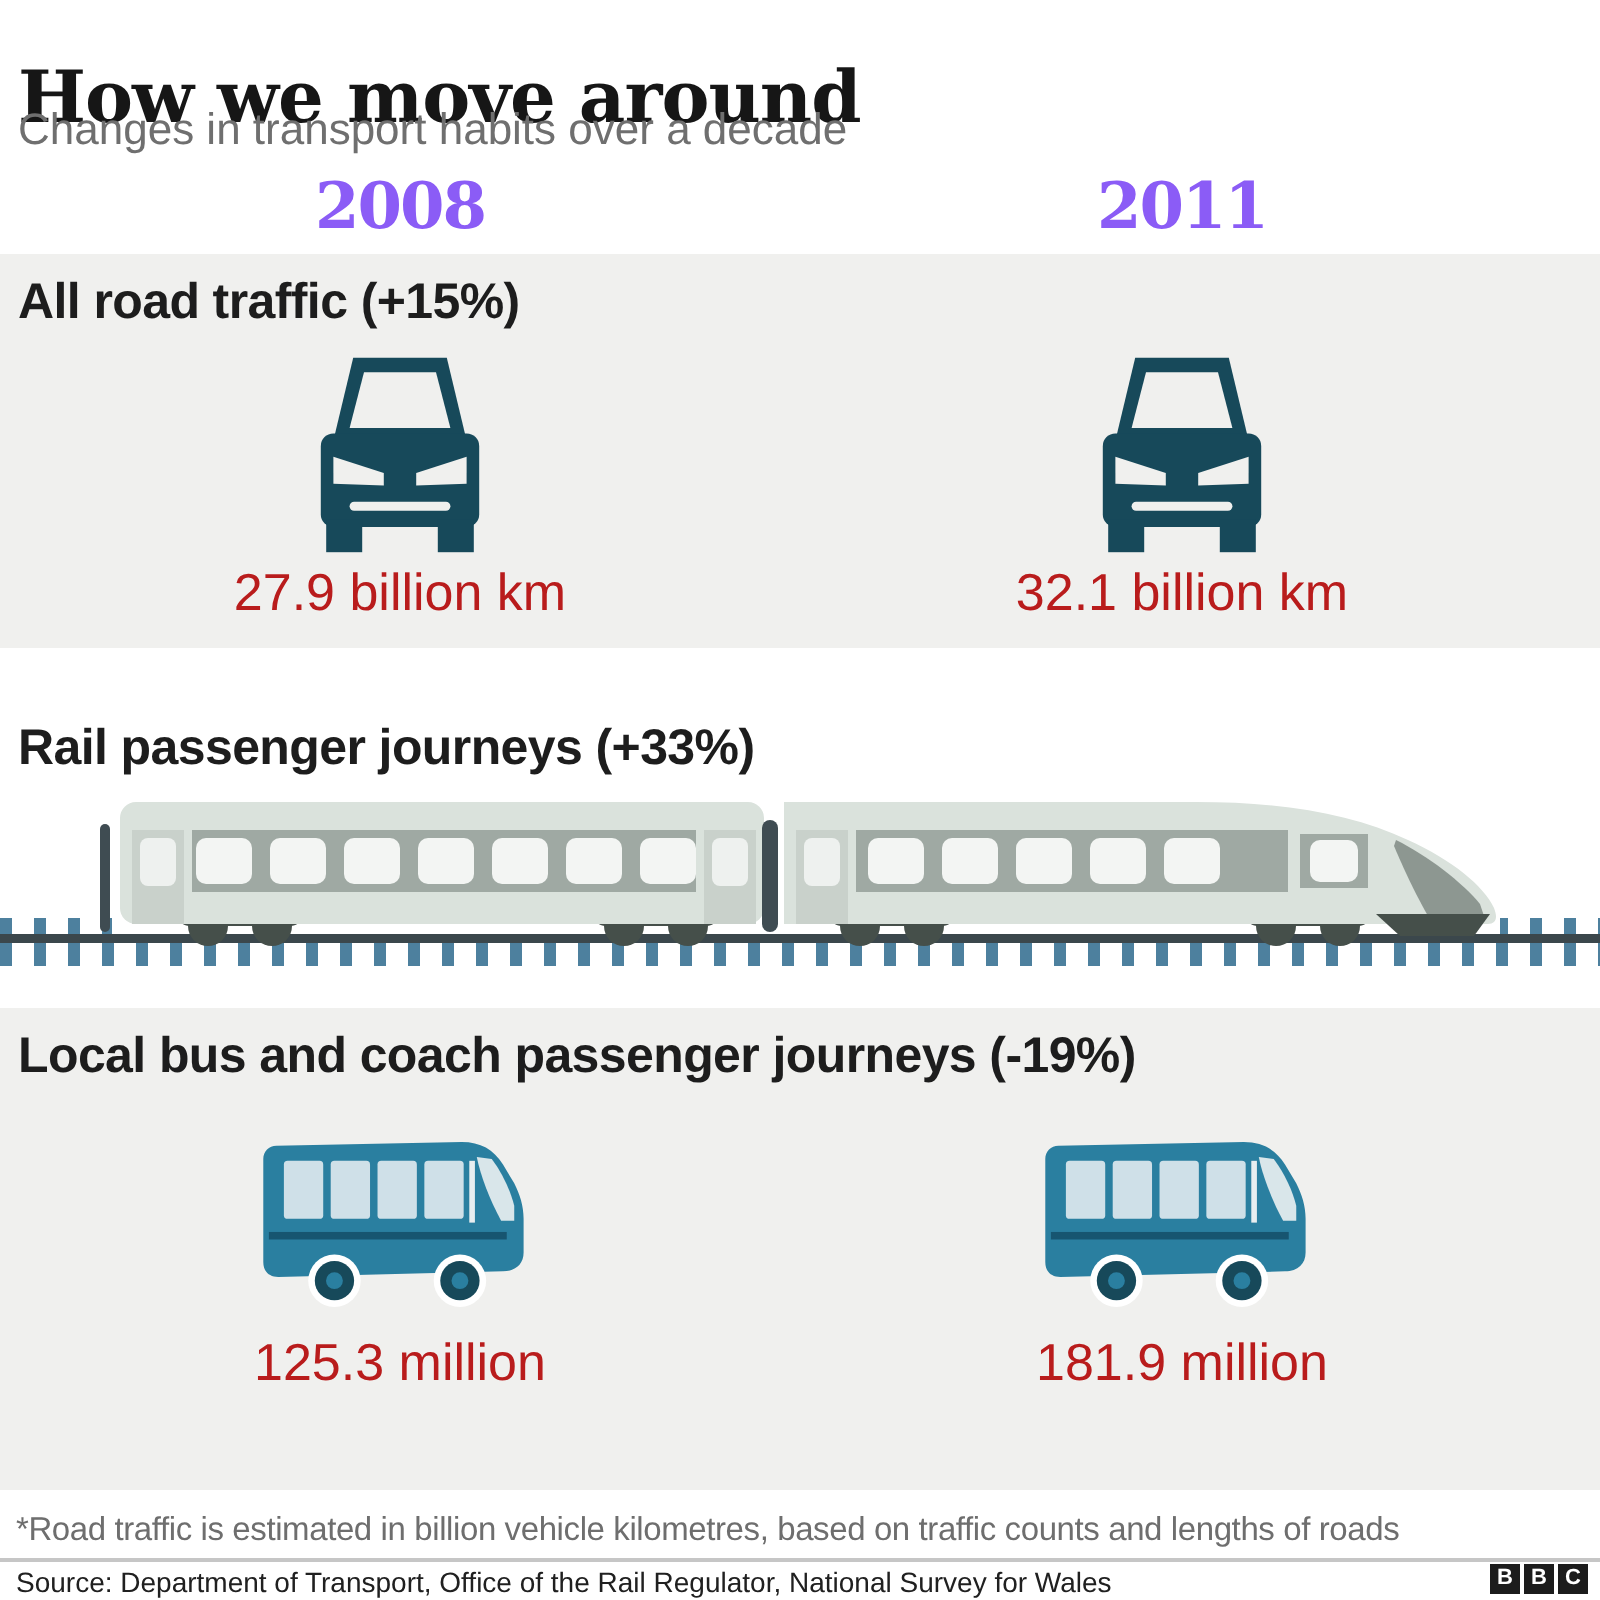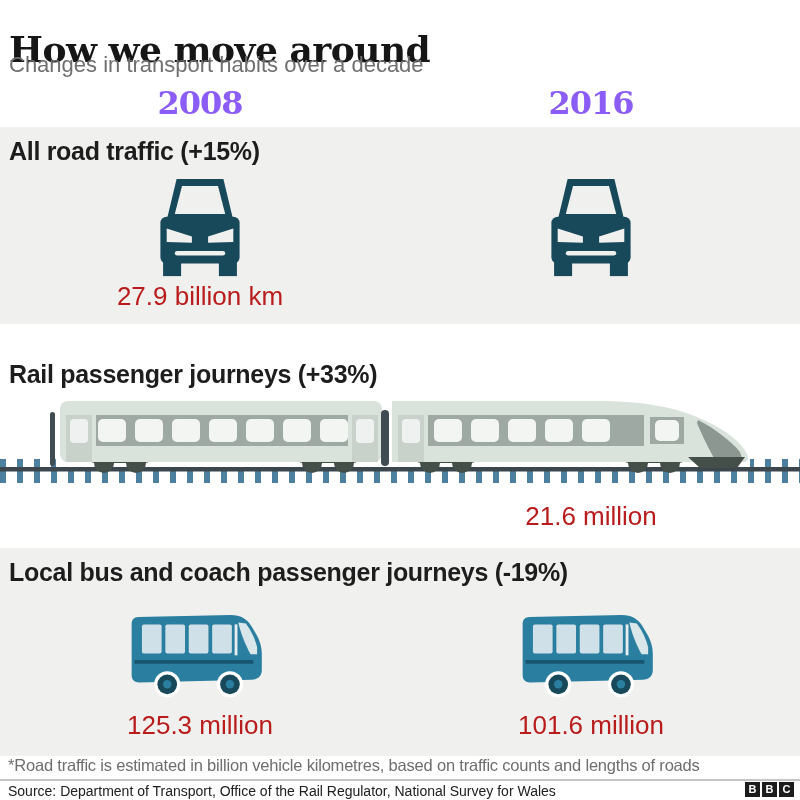--- a/index.html
+++ b/index.html
@@ -21,21 +21,21 @@
     position:absolute;top:84px;transform:translateX(-50%);
     font-family:"DejaVu Serif",serif;font-weight:bold;
     font-size:32px;color:#8b5cf6;letter-spacing:-1px;
   }
   .c-left{left:200px;}
   .c-right{left:591px;}
   .section{position:absolute;left:0;width:800px;text-decoration:underline;}
   .sec-gray{background:#f0f0ee;}
   .sec-road{top:127px;height:197px;}
   .sec-rail{top:324px;height:248px;background:#ffffff;margin-top:26px;}
-  .sec-bus{top:548px;height:208px;}
+  .sec-bus{top:504px;height:241px;}
   .sec-label{
     position:absolute;top:10px;left:9px;
     font-size:25px;font-weight:bold;color:#1d1d1d;letter-spacing:-0.3px;
   }
   .icon{position:absolute;transform:translateX(-50%);}
   .car-icon{top:50px;width:90px;height:101px;}
   .bus-icon{top:53px;width:150px;height:103px;}
   .train-wrap{position:absolute;top:46px;left:0;width:800px;height:92px;}
   .value{
     position:absolute;transform:translateX(-50%);
@@ -62,21 +62,21 @@
     width:15px;height:15px;background:#1c1c1c;color:#ffffff;
     font-weight:bold;font-size:11px;line-height:15px;text-align:center;
   }
 </style>
 </head>
 <body>
 
 <h1 class="title">How we move around</h1>
 <div class="subtitle">Changes in transport habits over a decade</div>
 <div class="year c-left">2008</div>
-<div class="year c-right">2016</div>
+<div class="year c-right">2011</div>
 
 <div class="section sec-gray sec-road">
   <div class="sec-label">All road traffic (+15%)</div>
 
   <svg class="icon car-icon c-left" viewBox="0 0 100 112" xmlns="http://www.w3.org/2000/svg">
     <path d="M24,2 L76,2 L87,48 L13,48 Z" fill="#17495a"></path>
     <path d="M30,10 L70,10 L78,41 L22,41 Z" fill="#f0f0ee"></path>
     <rect x="6" y="44" width="88" height="52" rx="7" fill="#17495a"></rect>
     <rect x="9" y="92" width="20" height="18" fill="#17495a"></rect>
     <rect x="71" y="92" width="20" height="18" fill="#17495a"></rect>
@@ -90,20 +90,21 @@
     <path d="M30,10 L70,10 L78,41 L22,41 Z" fill="#f0f0ee"></path>
     <rect x="6" y="44" width="88" height="52" rx="7" fill="#17495a"></rect>
     <rect x="9" y="92" width="20" height="18" fill="#17495a"></rect>
     <rect x="71" y="92" width="20" height="18" fill="#17495a"></rect>
     <path d="M13,57 L41,66 L41,73 L13,72 Z" fill="#f0f0ee"></path>
     <path d="M87,57 L59,66 L59,73 L87,72 Z" fill="#f0f0ee"></path>
     <rect x="22" y="82" width="56" height="5" rx="2.5" fill="#f0f0ee"></rect>
   </svg>
 
   <div class="value val-road c-left">27.9 billion km</div>
+  <div class="value val-road c-right">32.1 billion km</div>
 </div>
 
 <div class="section sec-rail">
   <div class="sec-label">Rail passenger journeys (+33%)</div>
 
   <div class="train-wrap">
   <svg viewBox="0 0 800 92" width="800" height="92" xmlns="http://www.w3.org/2000/svg">
     <defs>
       <pattern id="slp" x="0" y="0" width="17" height="24" patternUnits="userSpaceOnUse">
         <rect width="6" height="24" fill="#4d809e"></rect>
@@ -214,21 +215,21 @@
       <circle cx="45" cy="89" r="14" fill="#ffffff"></circle>
         <circle cx="45" cy="89" r="10.5" fill="#17495a"></circle>
         <circle cx="45" cy="89" r="4.5" fill="#2a7fa0"></circle>
       <circle cx="112" cy="89" r="14" fill="#ffffff"></circle>
         <circle cx="112" cy="89" r="10.5" fill="#17495a"></circle>
         <circle cx="112" cy="89" r="4.5" fill="#2a7fa0"></circle>
     </g>
   </svg>
 
   <div class="value val-bus c-left">125.3 million</div>
-  <div class="value val-bus c-right">101.6 million</div>
+  <div class="value val-bus c-right">181.9 million</div>
 </div>
 
 <div class="footnote">*Road traffic is estimated in billion vehicle kilometres, based on traffic counts and lengths of roads</div>
 <div class="divider"></div>
 <div class="source">Source: Department of Transport, Office of the Rail Regulator, National Survey for Wales</div>
 <div class="bbc-logo">
   <div class="bbc-block">B</div>
   <div class="bbc-block">B</div>
   <div class="bbc-block">C</div>
 </div>

